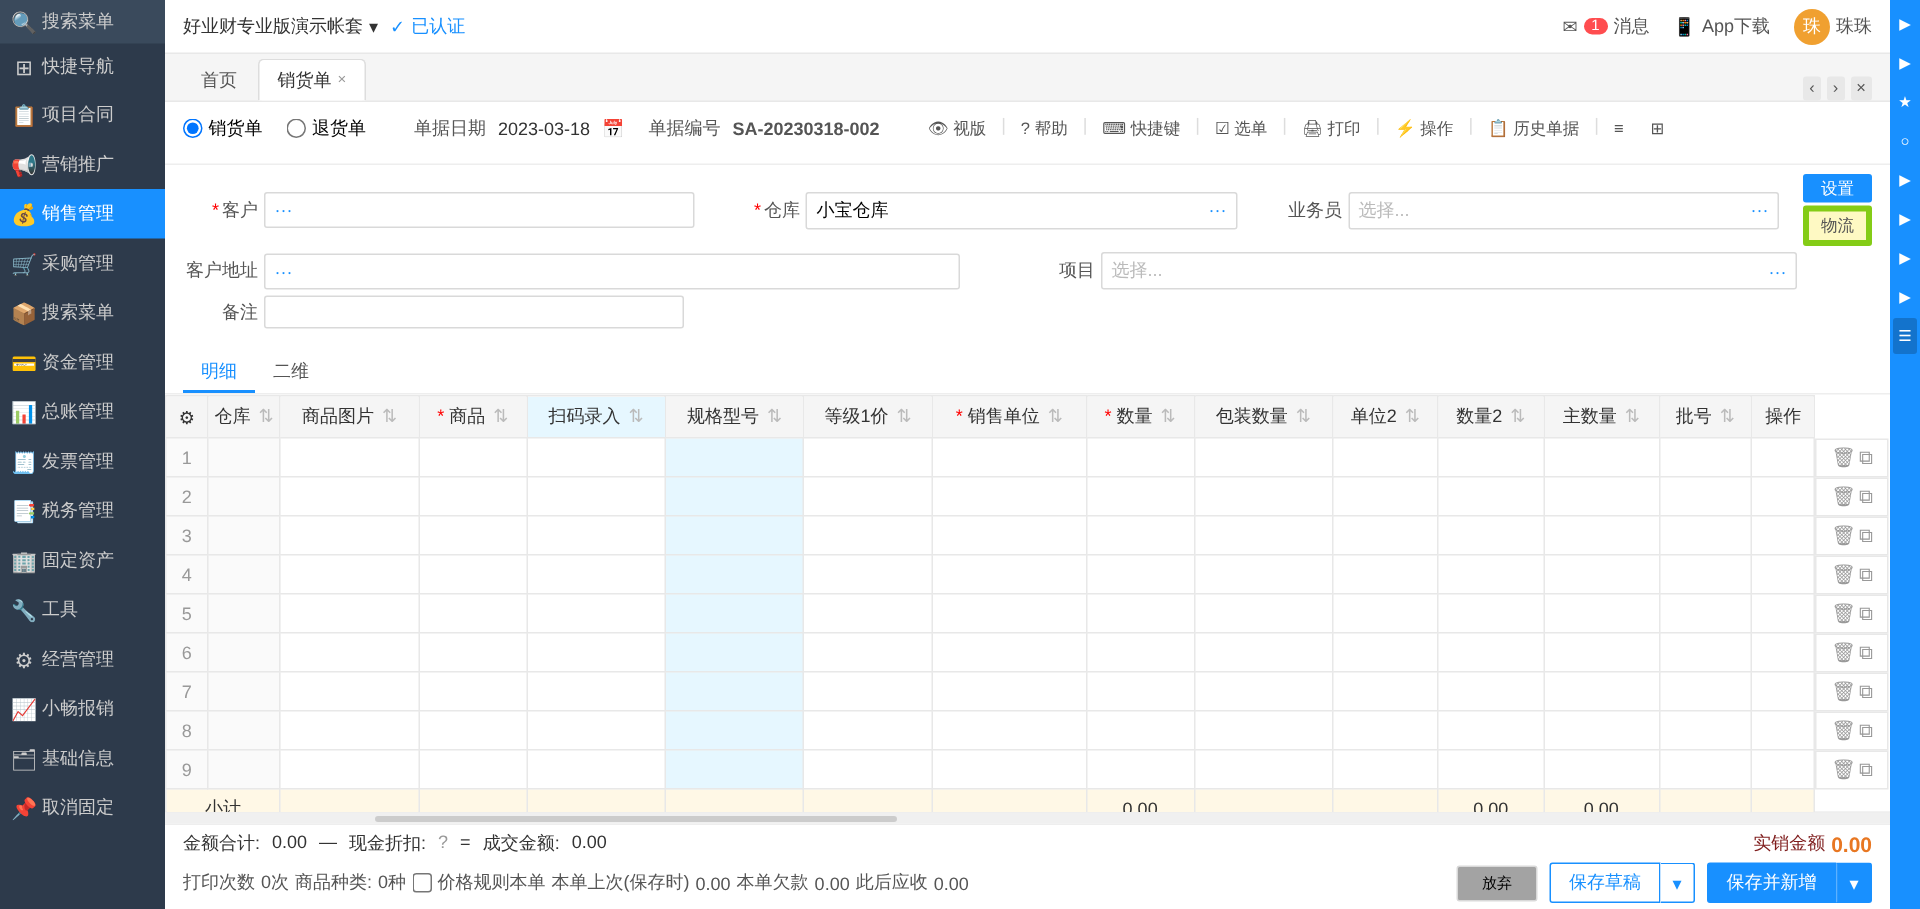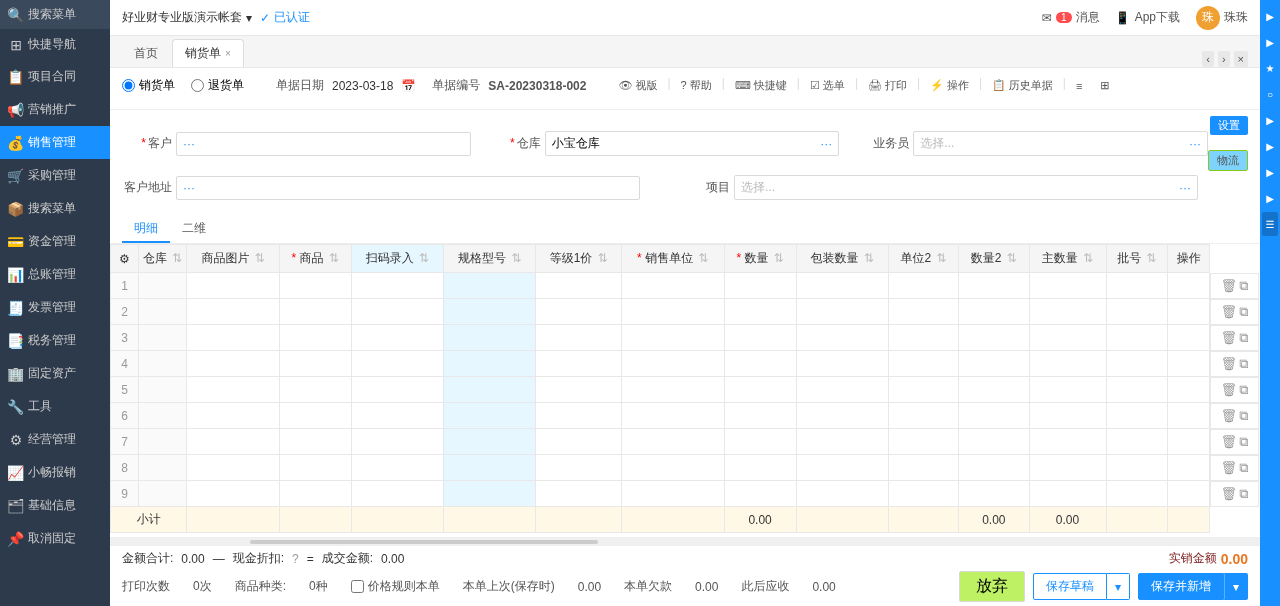--- a/index.html
+++ b/index.html
@@ -50,24 +50,24 @@
     .meta-action-btn { padding: 2px 8px; border: none; background: transparent; cursor: pointer; color: #555; font-size: 11px; display: flex; align-items: center; gap: 2px; }
 
     
     .form-fields { padding: 6px 12px; flex-shrink: 0; }
     .form-row { display: flex; gap: 0; margin-bottom: 4px; align-items: center; }
     .form-field { display: flex; align-items: center; flex: 1; gap: 4px; }
     .form-field label { white-space: nowrap; color: #555; font-size: 12px; min-width: 50px; text-align: right; }
     .form-field label.required::before { content: '*'; color: red; margin-right: 2px; }
     .form-field-input { flex: 1; border: 1px solid #d9d9d9; border-radius: 2px; padding: 3px 6px; font-size: 12px; outline: none; display: flex; align-items: center; justify-content: space-between; min-height: 24px; background: #fff; }
     .form-field select { flex: 1; border: 1px solid #d9d9d9; border-radius: 2px; padding: 3px 6px; font-size: 12px; outline: none; min-height: 24px; }
-    .side-btns { display: flex; flex-direction: column; gap: 15px; margin-left: 0; align-items: flex-end; }
+    .side-btns { display: flex; flex-direction: column; gap: 2px; margin-left: 16px; }
     .side-btn { padding: 2px 8px; border-radius: 2px; font-size: 11px; cursor: pointer; border: none; }
     .side-btn.settings { background: #1890ff; color: #fff; }
-    .side-btn.add { background: #7dd3fc; color: #555; border: 1px solid #84cc16; }
+    .side-btn.add { background: #fef9c3; color: #555; border: 4px solid #84cc16; }
 
     
     .inner-tabs { display: flex; padding: 6px 12px 0; border-bottom: 1px solid #eee; gap: 0; flex-shrink: 0; }
     .inner-tab { padding: 4px 12px; cursor: pointer; font-size: 12px; color: #555; border-bottom: 2px solid transparent; text-align: center; }
     .inner-tab.active { color: #1890ff; border-bottom: 2px solid #1890ff; }
 
     
     .table-container { flex: 1; overflow: auto; }
     table { width: 100%; border-collapse: collapse; font-size: 12px; }
     table th { background: #f5f5f5; padding: 5px 4px; text-align: center; border: 1px solid #e8e8e8; font-weight: normal; white-space: nowrap; color: #333; position: sticky; top: 0; z-index: 1; }
@@ -76,24 +76,24 @@
     table td { padding: 4px; border: 1px solid #e8e8e8; text-align: center; color: #333; height: 26px; }
     .row-num-cell { background: #fafafa; color: #999; width: 24px; text-align: center; }
     .gear-cell { background: #fafafa; width: 28px; text-align: center; cursor: pointer; }
     .subtotal-row td { background: #fff8e6; font-size: 12px; }
 
     
     .act-icon { cursor: pointer; color: #999; font-size: 13px; }
 
     
     .footer { border-top: 1px solid #eee; padding: 4px 12px; flex-shrink: 0; }
-    .footer-top { display: flex; align-items: center; gap: 8px; font-size: 12px; color: #333; }
-    .footer-bottom { display: flex; align-items: center; gap: 23px; font-size: 12px; color: #555; margin-top: 4px; }
+    .footer-top { display: flex; align-items: flex-start; gap: 8px; font-size: 12px; color: #333; }
+    .footer-bottom { display: flex; align-items: center; gap: 4px; font-size: 12px; color: #555; margin-top: 4px; }
     .footer-right { margin-left: auto; display: flex; align-items: center; gap: 8px; }
-    .btn-abandon { padding: 4px 16px; border: 1px solid #d9d9d9; background: #bef264; border-radius: 2px; cursor: pointer; font-size: 16px; }
+    .btn-abandon { padding: 4px 16px; border: 1px solid #d9d9d9; background: #a3a3a3; border-radius: 2px; cursor: pointer; font-size: 10px; }
     .btn-save-draft { padding: 4px 12px; background: #fff; border: 1px solid #1890ff; color: #1890ff; border-radius: 2px 0 0 2px; cursor: pointer; font-size: 12px; }
     .btn-save-draft-arrow { padding: 4px 8px; background: #fff; border: 1px solid #1890ff; border-left: none; color: #1890ff; border-radius: 0 2px 2px 0; cursor: pointer; }
     .btn-save-new { padding: 4px 12px; background: #1890ff; border: 1px solid #1890ff; color: #fff; border-radius: 2px 0 0 2px; cursor: pointer; font-size: 12px; }
     .btn-save-new-arrow { padding: 4px 8px; background: #1890ff; border: 1px solid #1890ff; border-left: 1px solid rgba(255,255,255,0.3); color: #fff; border-radius: 0 2px 2px 0; cursor: pointer; }
     .amount-label { font-size: 12px; color: #7f1d1d; }
     .highlight-amount { font-size: 14px; color: #e87722; font-weight: bold; }
     .checkbox-label { display: flex; align-items: center; gap: 4px; }
 
     
     .right-tools { width: 20px; background: #1890ff; display: flex; flex-direction: column; align-items: center; padding: 4px 0; gap: 2px; }
@@ -309,20 +309,24 @@
         <div style="width:20px;"></div>
         <div class="form-field">
           <label>项目</label>
           <div class="form-field-input">
             <span style="color:#bbb;">选择...</span>
             <span style="color:#1890ff;">···</span>
           </div>
         </div>
         <div style="width:50px;"></div>
       </div>
+      <div class="form-row">
+        <label style="min-width:50px;text-align:right;margin-right:4px;color:#555;">备注</label>
+        <input class="note-field" type="text" style="">
+      </div>
     </div>
 
     <div class="inner-tabs">
       <div class="inner-tab active">明细</div>
       <div class="inner-tab">二维</div>
     </div>
 
     <div class="table-container">
       <table>
         <thead>

